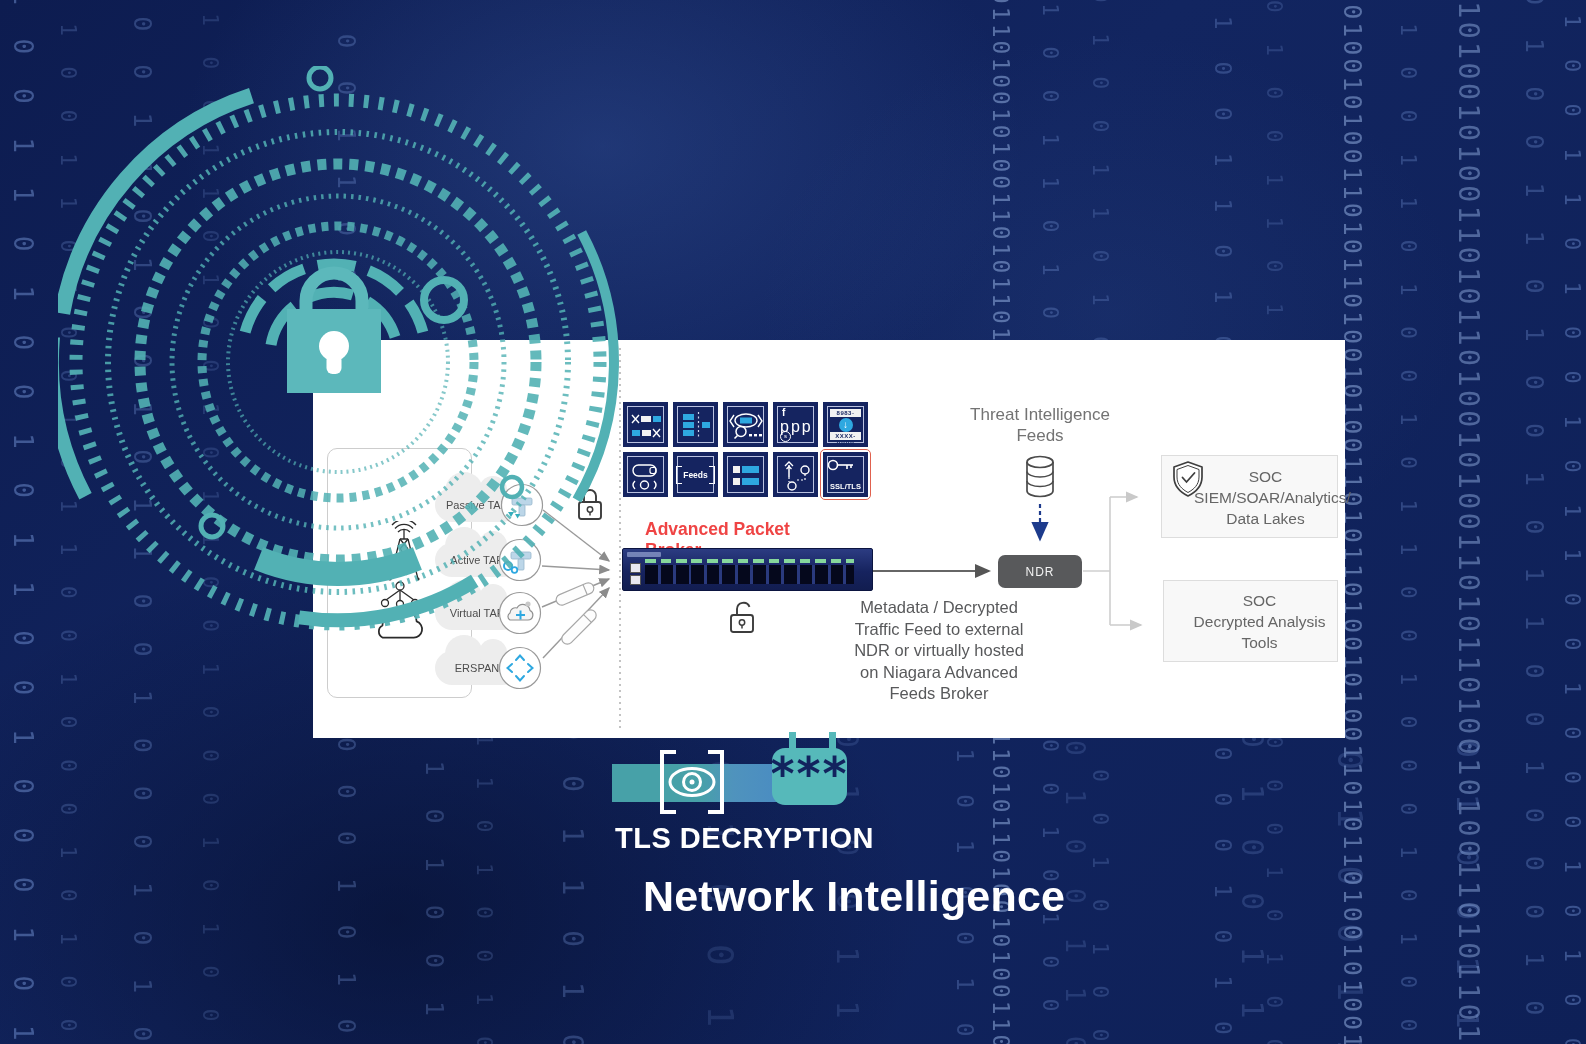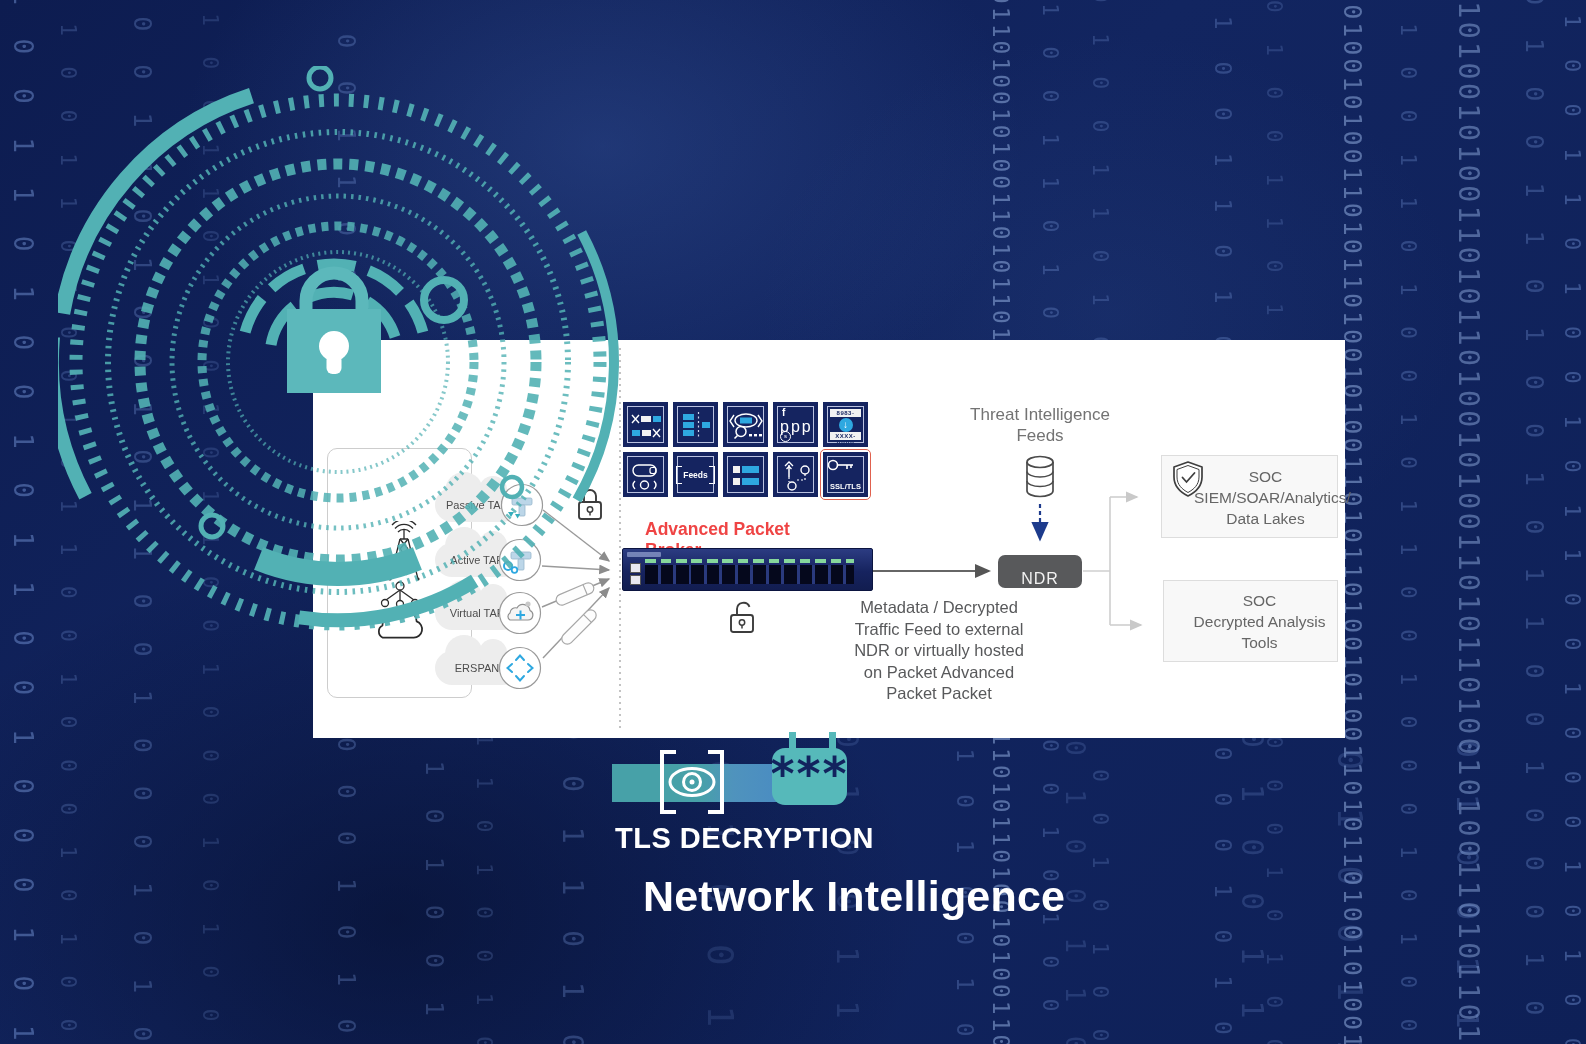--- a/index.html
+++ b/index.html
@@ -80,21 +80,21 @@
     background:repeating-linear-gradient(90deg,#05081c 0 12.5px,#2a3a7e 12.5px 15.5px);}
   .bd-labels{position:absolute;left:22px;top:10px;right:18px;height:4px;
     background:repeating-linear-gradient(90deg,#86d79c 0 10.5px,transparent 10.5px 15.5px);}
   .bd-mgmt{position:absolute;left:7px;width:9px;height:8px;background:#e8e8f0;border:1px solid #555;}
   .bd-mgmt.m1{top:14px}.bd-mgmt.m2{top:26px}
   .bd-logo{position:absolute;left:4px;top:3px;width:34px;height:5px;background:rgba(180,195,235,.55);border-radius:1px;}
   
   .threat{position:absolute;left:636px;top:64px;width:182px;text-align:center;
     font-size:17px;line-height:21px;color:#737373;}
   .ndr{position:absolute;left:685px;top:215px;width:84px;height:33px;background:#58595b;border-radius:7px;
-    color:#f2f2f2;font-size:16px;letter-spacing:1px;display:flex;align-items:flex-end;justify-content:center;}
+    color:#f2f2f2;font-size:12px;letter-spacing:1px;display:flex;align-items:center;justify-content:center;}
   .soc{position:absolute;background:#f8f8f8;border:1px solid #ddd;color:#666;
     font-size:15.5px;line-height:21px;text-align:center;margin-left:16px;}
   .soc1{left:832px;top:115px;width:177px;height:83px;padding-top:10px;box-sizing:border-box;padding-left:32px;}
   .soc2{left:834px;top:240px;width:175px;height:82px;padding-top:9px;box-sizing:border-box;padding-left:18px;}
   .meta-note{position:absolute;left:536px;top:257px;width:180px;text-align:center;
     font-size:16.5px;line-height:21.5px;color:#58595b;}
   
   .rings{position:absolute;left:58px;top:66px;width:562px;height:584px;z-index:3;pointer-events:none;}
   
   .hero-band{position:absolute;left:612px;top:764px;width:168px;height:38px;z-index:4;
@@ -378,22 +378,22 @@
     <div class="soc soc2">
       <div>SOC</div>
       <div>Decrypted Analysis</div>
       <div>Tools</div>
     </div>
 
     <div class="meta-note">
       <div>Metadata / Decrypted</div>
       <div>Traffic Feed to external</div>
       <div>NDR or virtually hosted</div>
-      <div>on Packet Advanced</div>
-      <div>Packet Packet</div>
+      <div>on Niagara Advanced</div>
+      <div>Feeds Broker</div>
     </div>
   </div>
 
   <svg class="rings" viewBox="0 0 562 584">
     <g fill="none" stroke="#52b1b4">
       <circle cx="280" cy="296" r="262" stroke-width="13" stroke-dasharray="5 10" opacity=".92"></circle>
       <circle cx="280" cy="296" r="230" stroke-width="6" stroke-dasharray="2.5 5.5" opacity=".85"></circle>
       <circle cx="280" cy="296" r="198" stroke-width="11" stroke-dasharray="9 7" opacity=".9"></circle>
       <circle cx="280" cy="296" r="166" stroke-width="5" stroke-dasharray="2.5 5" opacity=".8"></circle>
       <circle cx="280" cy="296" r="136" stroke-width="9" stroke-dasharray="7 6" opacity=".85"></circle>

